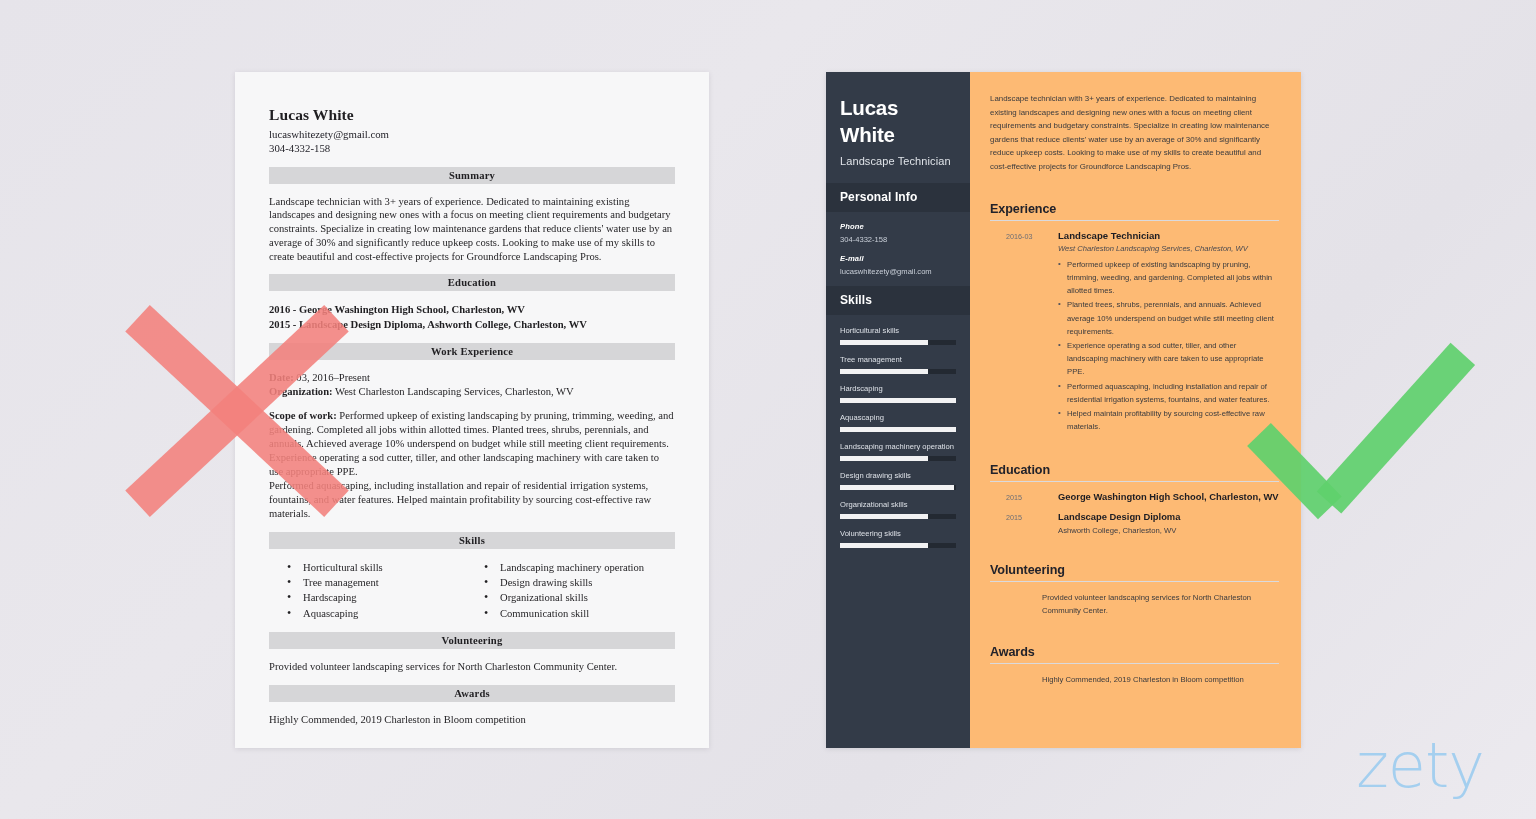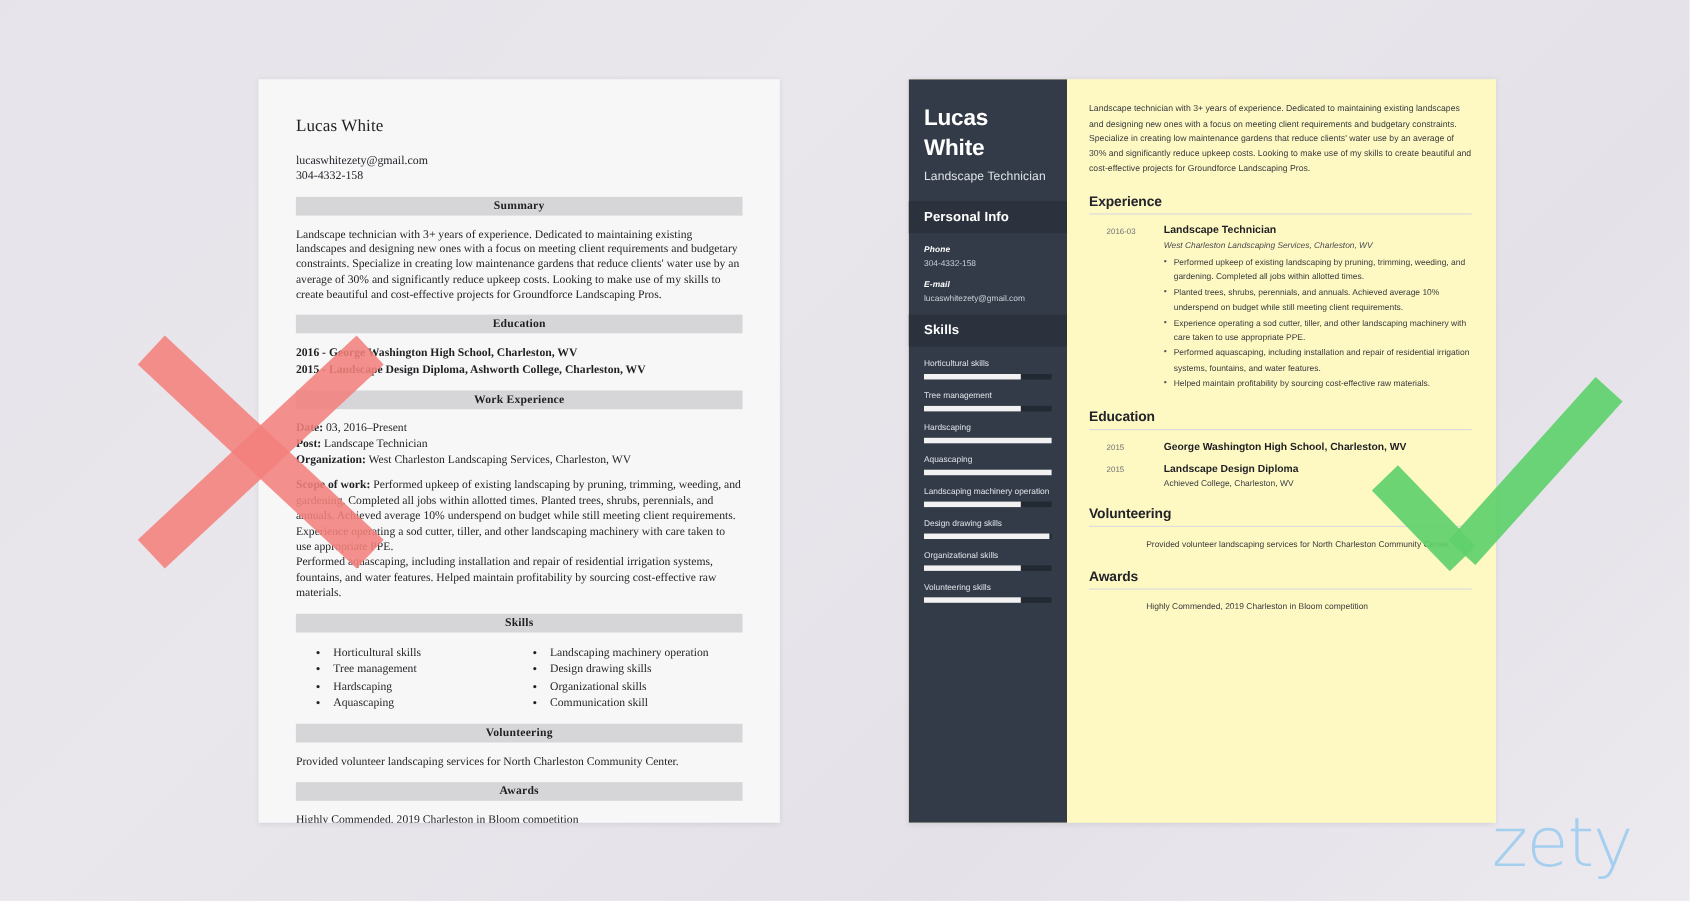--- a/index.html
+++ b/index.html
@@ -16,22 +16,22 @@
     left: 235px; top: 72px;
     width: 474px; height: 676px;
     background: #f7f7f8;
     box-shadow: 0 1px 5px rgba(60,55,80,0.13);
     padding: 34px 34px 0 34px;
     font-family: "Liberation Serif", serif;
     color: #201f22;
     overflow: hidden;
   }
   .bad-name {
-    font-size: 15.5px; font-weight: normal; letter-spacing: .1px;
-    margin-bottom: 15px;
+    font-size: 15.5px; font-weight: bold; letter-spacing: .1px;
+    margin-bottom: 3px;
   }
   .bad-contact { font-size: 10.8px; line-height: 1.32; color: #24232a; }
   .bad-sec-head {
     background: #d6d6d8;
     text-align: center;
     font-weight: bold;
     font-size: 10.6px;
     padding: 3px 0 3px 0;
     margin: 11px 0 11px 0;
     letter-spacing: .2px;
@@ -50,22 +50,22 @@
     font-size: 10.6px; line-height: 1.43; position: relative; padding-left: 22px;
   }
   .bad-skills-col li::before {
     content: "•"; position: absolute; left: 6px; top: -1px; font-size: 12px;
   }
 
   
   .good-resume {
     position: absolute;
     left: 826px; top: 72px;
-    width: 534px; height: 676px;
-    background: #fef9c3;
+    width: 475px; height: 676px;
+    background: #fdba74;
     box-shadow: 0 1px 5px rgba(60,55,80,0.13);
     display: flex;
     overflow: hidden;
   }
   .good-sidebar {
     width: 144px;
     background: #333b48;
     color: #fff;
     flex: 0 0 144px;
     padding-bottom: 12px;
@@ -85,21 +85,21 @@
   .gs-val { font-size: 7.6px; color: #c9cfd8; margin-top: 4px; margin-bottom: 10px; }
   .gs-skill { margin-bottom: 9px; }
   .gs-skill-name { font-size: 7.6px; color: #dde1e7; line-height: 1.45; margin-bottom: 4px; }
   .gs-bar { height: 5px; background: #232932; width: 100%; }
   .gs-bar i { display: block; height: 100%; background: #f2f2f3; }
 
   .good-main { flex: 1; padding: 20px 22px 0 20px; color: #2d2d30; }
   .gm-summary { font-size: 7.9px; line-height: 1.72; color: #3a3a3d; }
   .gm-sec {
     font-size: 12.6px; font-weight: bold; color: #22222a;
-    margin-top: 16px; padding-bottom: 4px;
+    margin-top: 28px; padding-bottom: 4px;
     border-bottom: 1px solid #dadadd;
     letter-spacing: -.1px;
   }
   .gm-row { display: flex; margin-top: 9px; }
   .gm-date { flex: 0 0 52px; font-size: 7.2px; color: #6e6e74; padding-top: 2px; margin-left: 16px; }
   .gm-col { flex: 1; }
   .gm-jobtitle { font-size: 9.6px; font-weight: bold; color: #1d1d23; }
   .gm-org { font-size: 7.6px; font-style: italic; color: #4a4a50; margin-top: 3px; }
   .gm-bullets { list-style: none; margin-top: 5px; }
   .gm-bullets li {
@@ -157,21 +157,20 @@
 
   <div class="bad-sec-head">Summary</div>
   <div class="bad-p">Landscape technician with 3+ years of experience. Dedicated to maintaining existing landscapes and designing new ones with a focus on meeting client requirements and budgetary constraints. Specialize in creating low maintenance gardens that reduce clients' water use by an average of 30% and significantly reduce upkeep costs. Looking to make use of my skills to create beautiful and cost-effective projects for Groundforce Landscaping Pros.</div>
 
   <div class="bad-sec-head">Education</div>
   <div class="bad-edu-line">2016 - George Washington High School, Charleston, WV</div>
   <div class="bad-edu-line">2015 - Landscape Design Diploma, Ashworth College, Charleston, WV</div>
 
   <div class="bad-sec-head">Work Experience</div>
   <div class="bad-kv"><b>Date:</b><span> 03, 2016–Present</span></div>
-  <div class="bad-kv"><b>Post:</b><span> Landscape Technician</span></div>
   <div class="bad-kv"><b>Organization:</b><span> West Charleston Landscaping Services, Charleston, WV</span></div>
   <div class="bad-block-gap"></div>
   <div class="bad-kv"><b>Scope of work:</b><span> Performed upkeep of existing landscaping by pruning, trimming, weeding, and gardening. Completed all jobs within allotted times. Planted trees, shrubs, perennials, and annuals. Achieved average 10% underspend on budget while still meeting client requirements. Experience operating a sod cutter, tiller, and other landscaping machinery with care taken to use appropriate PPE.</span></div>
   <div class="bad-kv">Performed aquascaping, including installation and repair of residential irrigation systems, fountains, and water features. Helped maintain profitability by sourcing cost-effective raw materials.</div>
 
   <div class="bad-sec-head">Skills</div>
   <div class="bad-skills-wrap">
     <div class="bad-skills-col">
       <ul>
         <li>Horticultural skills</li>
@@ -291,21 +290,21 @@
     <div class="gm-row">
       <div class="gm-date">2015</div>
       <div class="gm-col">
         <div class="gm-edu-title">George Washington High School, Charleston, WV</div>
       </div>
     </div>
     <div class="gm-row">
       <div class="gm-date">2015</div>
       <div class="gm-col">
         <div class="gm-edu-title">Landscape Design Diploma</div>
-        <div class="gm-edu-sub">Achieved College, Charleston, WV</div>
+        <div class="gm-edu-sub">Ashworth College, Charleston, WV</div>
       </div>
     </div>
 
     <div class="gm-sec">Volunteering</div>
     <div class="gm-plain gm-indent">Provided volunteer landscaping services for North Charleston Community Center.</div>
 
     <div class="gm-sec">Awards</div>
     <div class="gm-plain gm-indent">Highly Commended, 2019 Charleston in Bloom competition</div>
   </div>
 </div>

